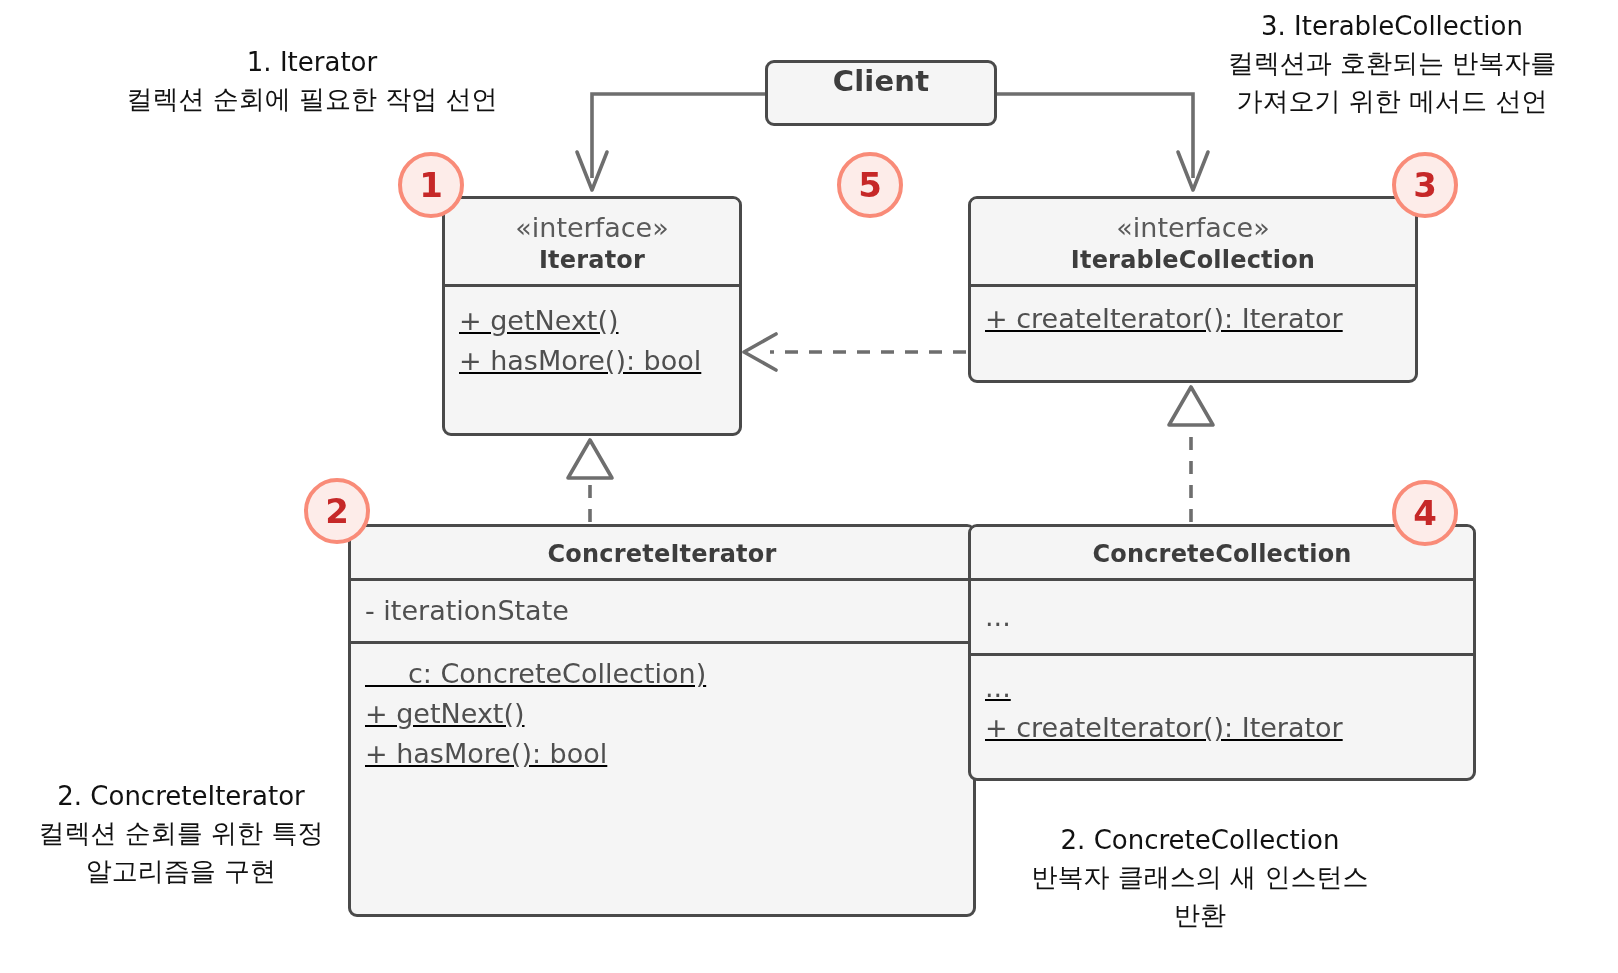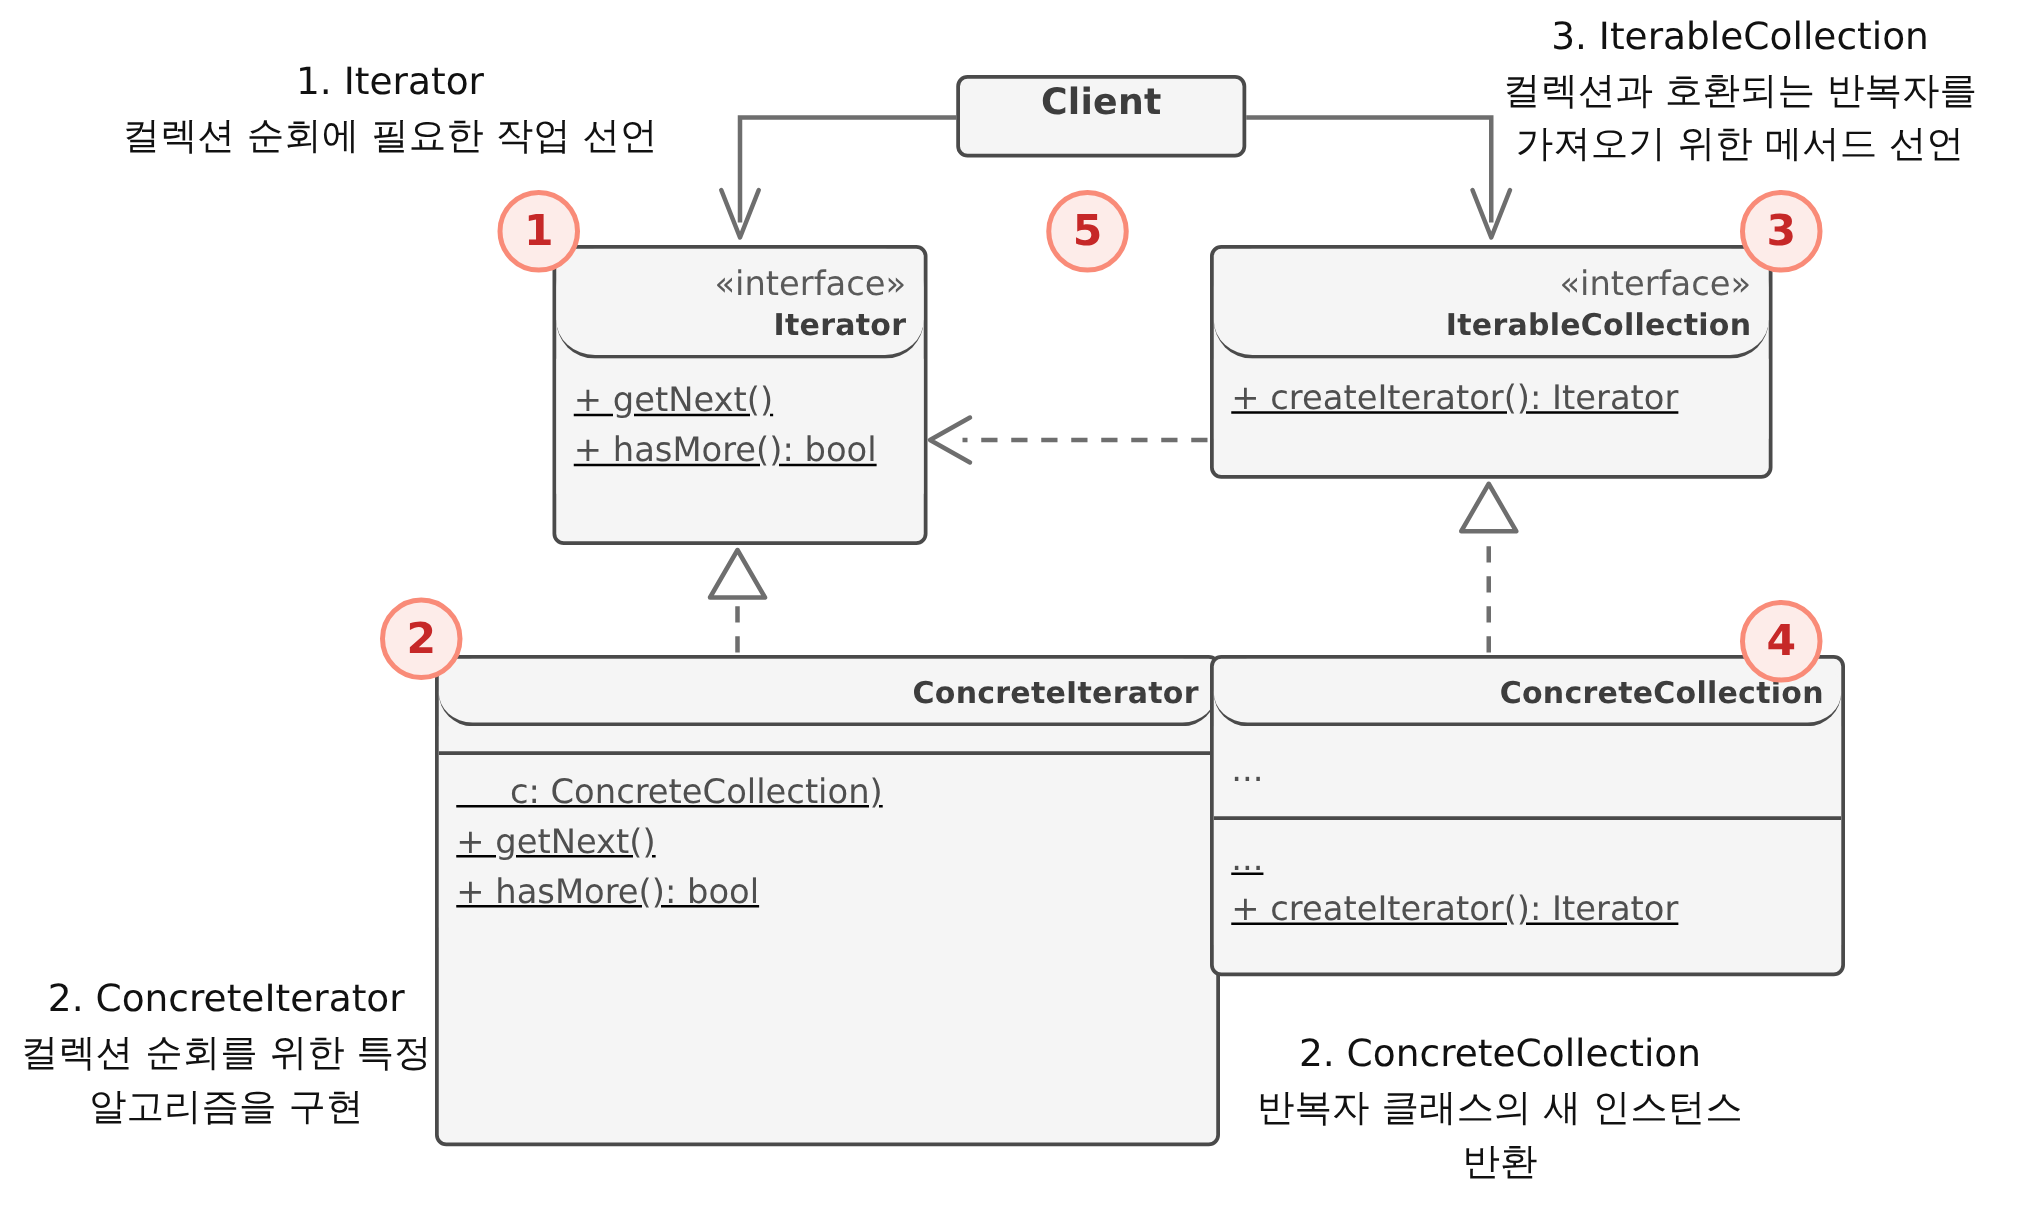--- a/index.html
+++ b/index.html
@@ -34,23 +34,22 @@
     overflow: hidden;
   }
   .uml-compartment {
     box-sizing: border-box;
     background: #f5f5f5;
     border-bottom: 3px solid #4a4a4a;
     padding: 8px 14px;
   }
   .uml-compartment.last { border-bottom: none; text-decoration: underline; }
   .uml-title-wrap {
-    text-align: right;
+    text-align: center;
     padding-top: 12px;
-    border-radius: 31px;
   }
   .stereotype {
     display: block;
     font-size: 27px;
     color: #5a5a5a;
     line-height: 1.25;
     font-weight: 400;
   }
   .cls-name {
     display: block;
@@ -101,21 +100,21 @@
     display: flex;
     align-items: center;
     justify-content: center;
     font-family: "DejaVu Sans", "Liberation Sans", sans-serif;
     box-sizing: border-box;
   }
   
   .annotation {
     position: absolute;
     color: #111111;
-    font-size: 30px;
+    font-size: 26px;
     line-height: 1.44;
     white-space: pre-line;
     font-family: "DejaVu Sans", "Liberation Sans", sans-serif;
   }
   .ann-center { text-align: center; }
 </style>
 </head>
 <body>
 
 <div id="stage">
@@ -185,20 +184,21 @@
     <div class="uml-compartment last m-compartment">
       <span class="member">+ createIterator(): Iterator</span>
     </div>
   </div>
 
   <div class="uml-box" id="concreteiterator-box">
     <div class="uml-compartment uml-title-wrap">
       <span class="cls-name">ConcreteIterator</span>
     </div>
     <div class="uml-compartment" style="padding-top:10px;padding-bottom:10px;">
+      <span class="member">- iterationState</span>
     </div>
     <div class="uml-compartment last" style="padding-top:10px;">
       <span class="member">     c: ConcreteCollection)</span>
       <span class="member">+ getNext()</span>
       <span class="member">+ hasMore(): bool</span>
     </div>
   </div>
 
   <div class="uml-box" id="concretecollection-box">
     <div class="uml-compartment uml-title-wrap">

